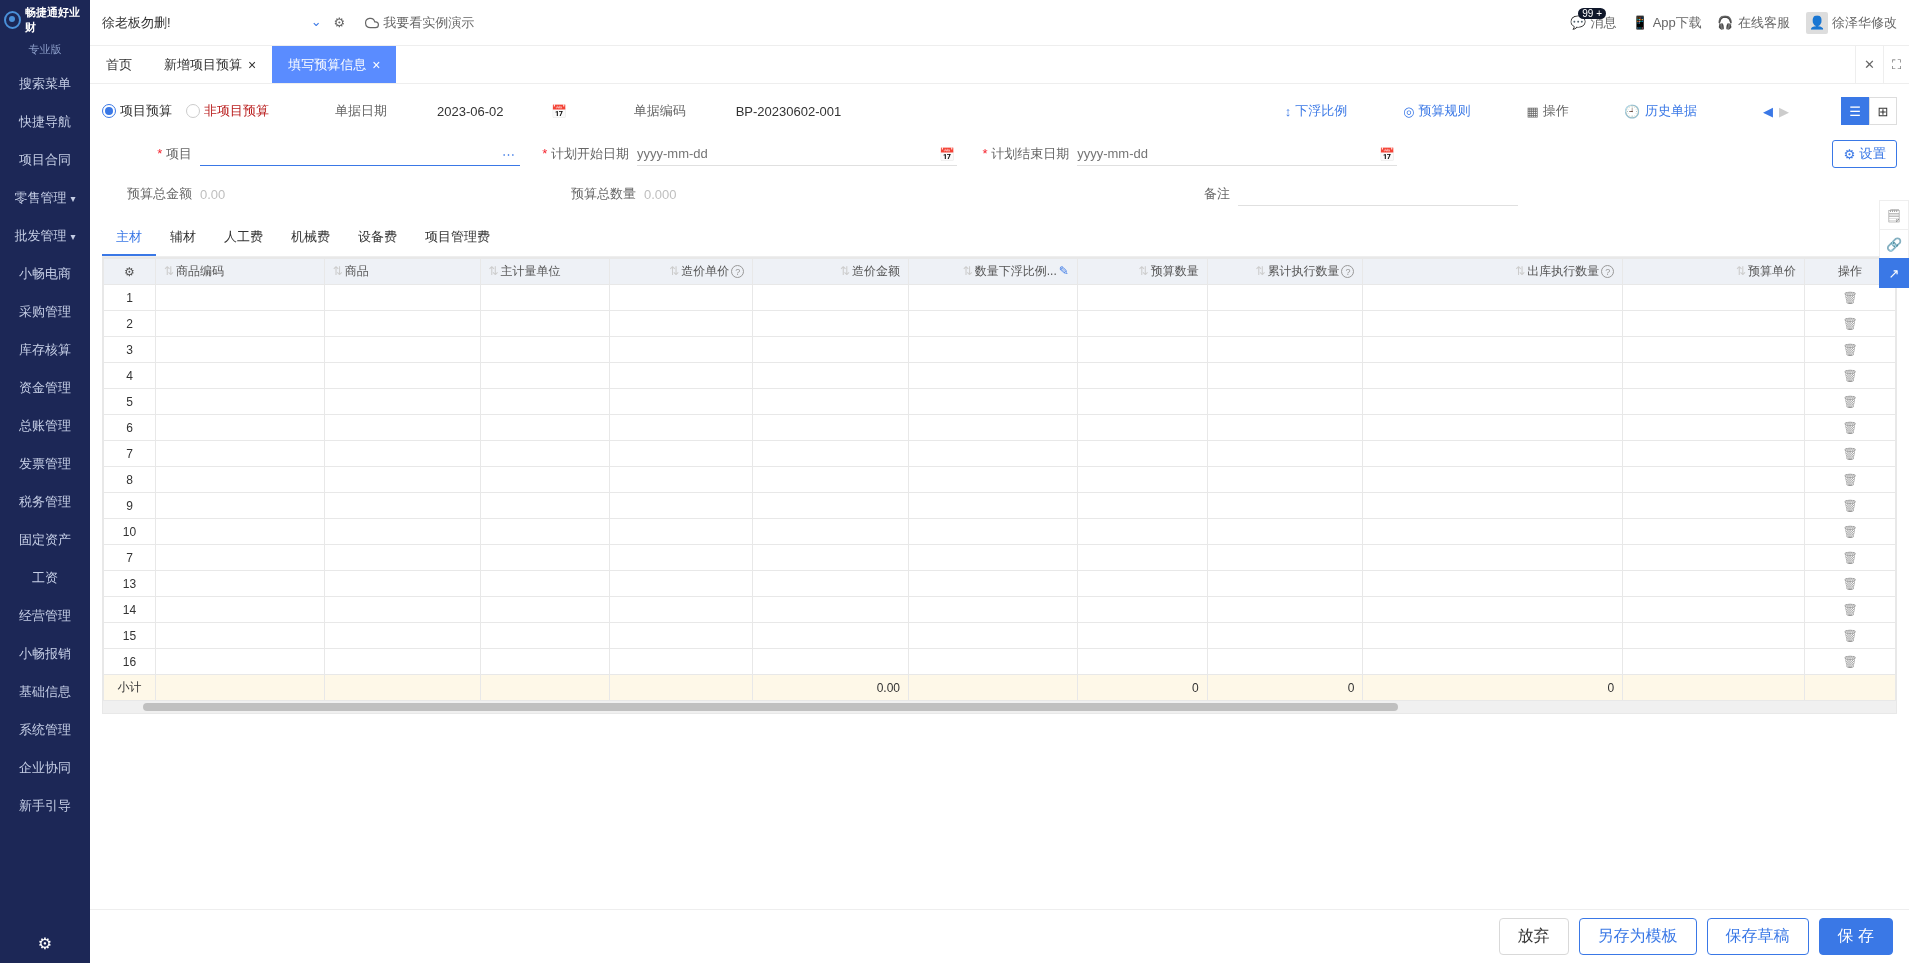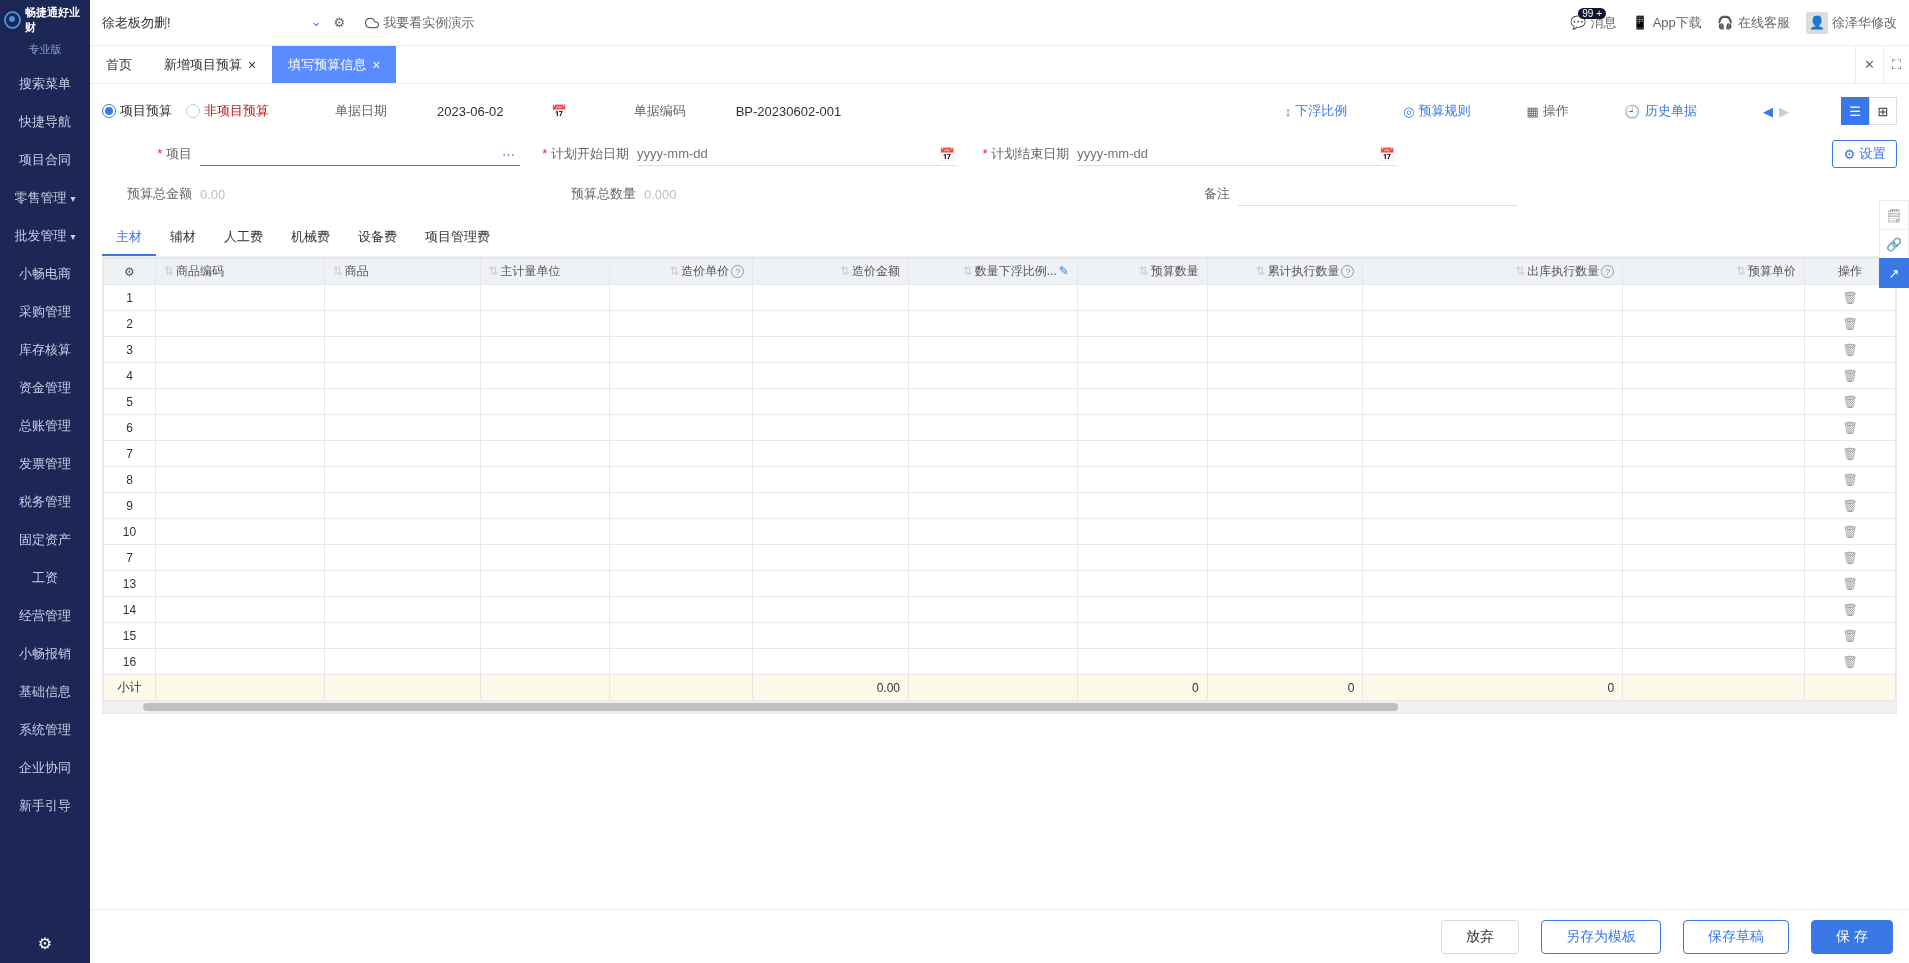--- a/index.html
+++ b/index.html
@@ -98,21 +98,21 @@
     .hscroll { height: 12px; background: #f0f0f0; position: relative; }
     .hscroll-thumb { position: absolute; height: 8px; top: 2px; left: 40px; width: 70%; background: #c0c0c0; border-radius: 4px; }
     
     
     .side-pins { position: fixed; right: 0; top: 200px; display: flex; flex-direction: column; }
     .pin { width: 30px; height: 30px; background: #fff; border: 1px solid #eee; display: flex; align-items: center; justify-content: center; cursor: pointer; color: #888; margin-bottom: -1px; }
     .pin.active { background: #3a78e6; color: #fff; border-color: #3a78e6; }
     
     
     .footer { height: 54px; border-top: 1px solid #eee; display: flex; align-items: center; justify-content: flex-end; padding: 0 16px; gap: 10px; background: #fff; }
-    .btn { padding: 7px 24px; border-radius: 4px; cursor: pointer; font-size: 14px; margin-left: 12px; }
+    .btn { padding: 7px 18px; border-radius: 4px; cursor: pointer; font-size: 16px; }
     .btn-default { background: #fff; border: 1px solid #d9d9d9; color: #333; }
     .btn-outline { background: #fff; border: 1px solid #3a78e6; color: #3a78e6; }
     .btn-primary { background: #3a78e6; border: 1px solid #3a78e6; color: #fff; }
   </style>
 </head>
 <body>
 
 <div class="sidebar">
   <div class="logo">
     <span class="logo-icon"></span>

